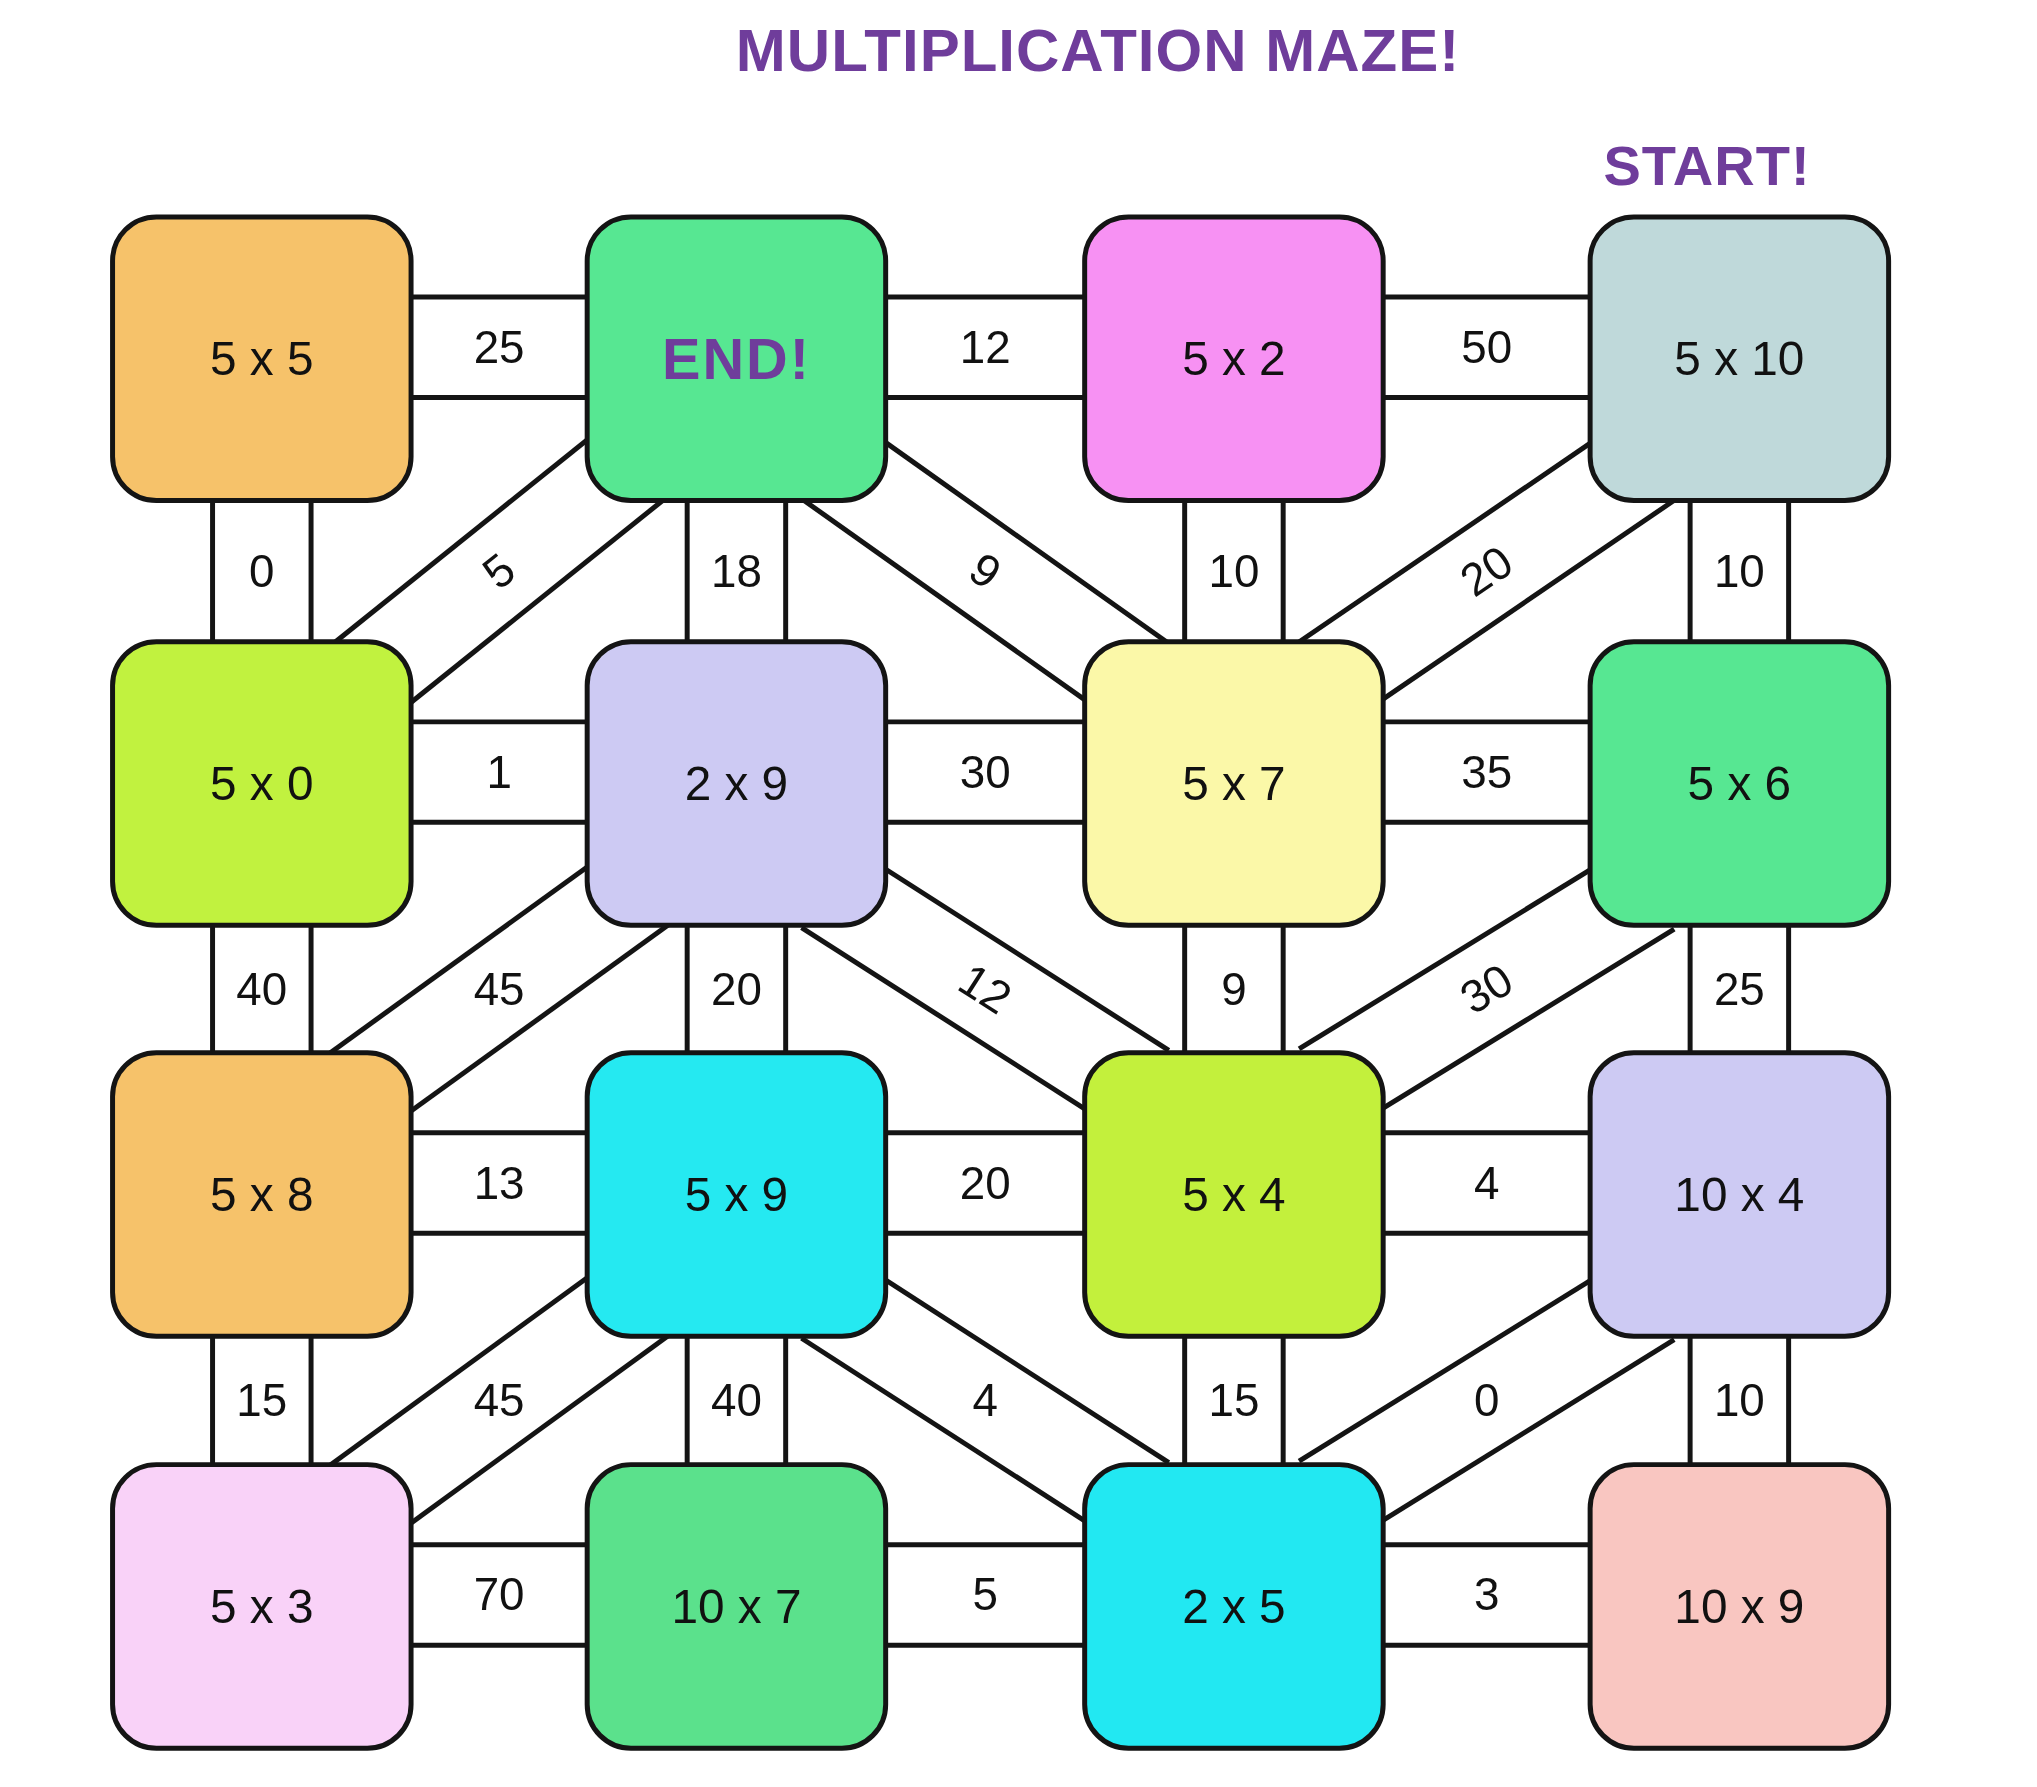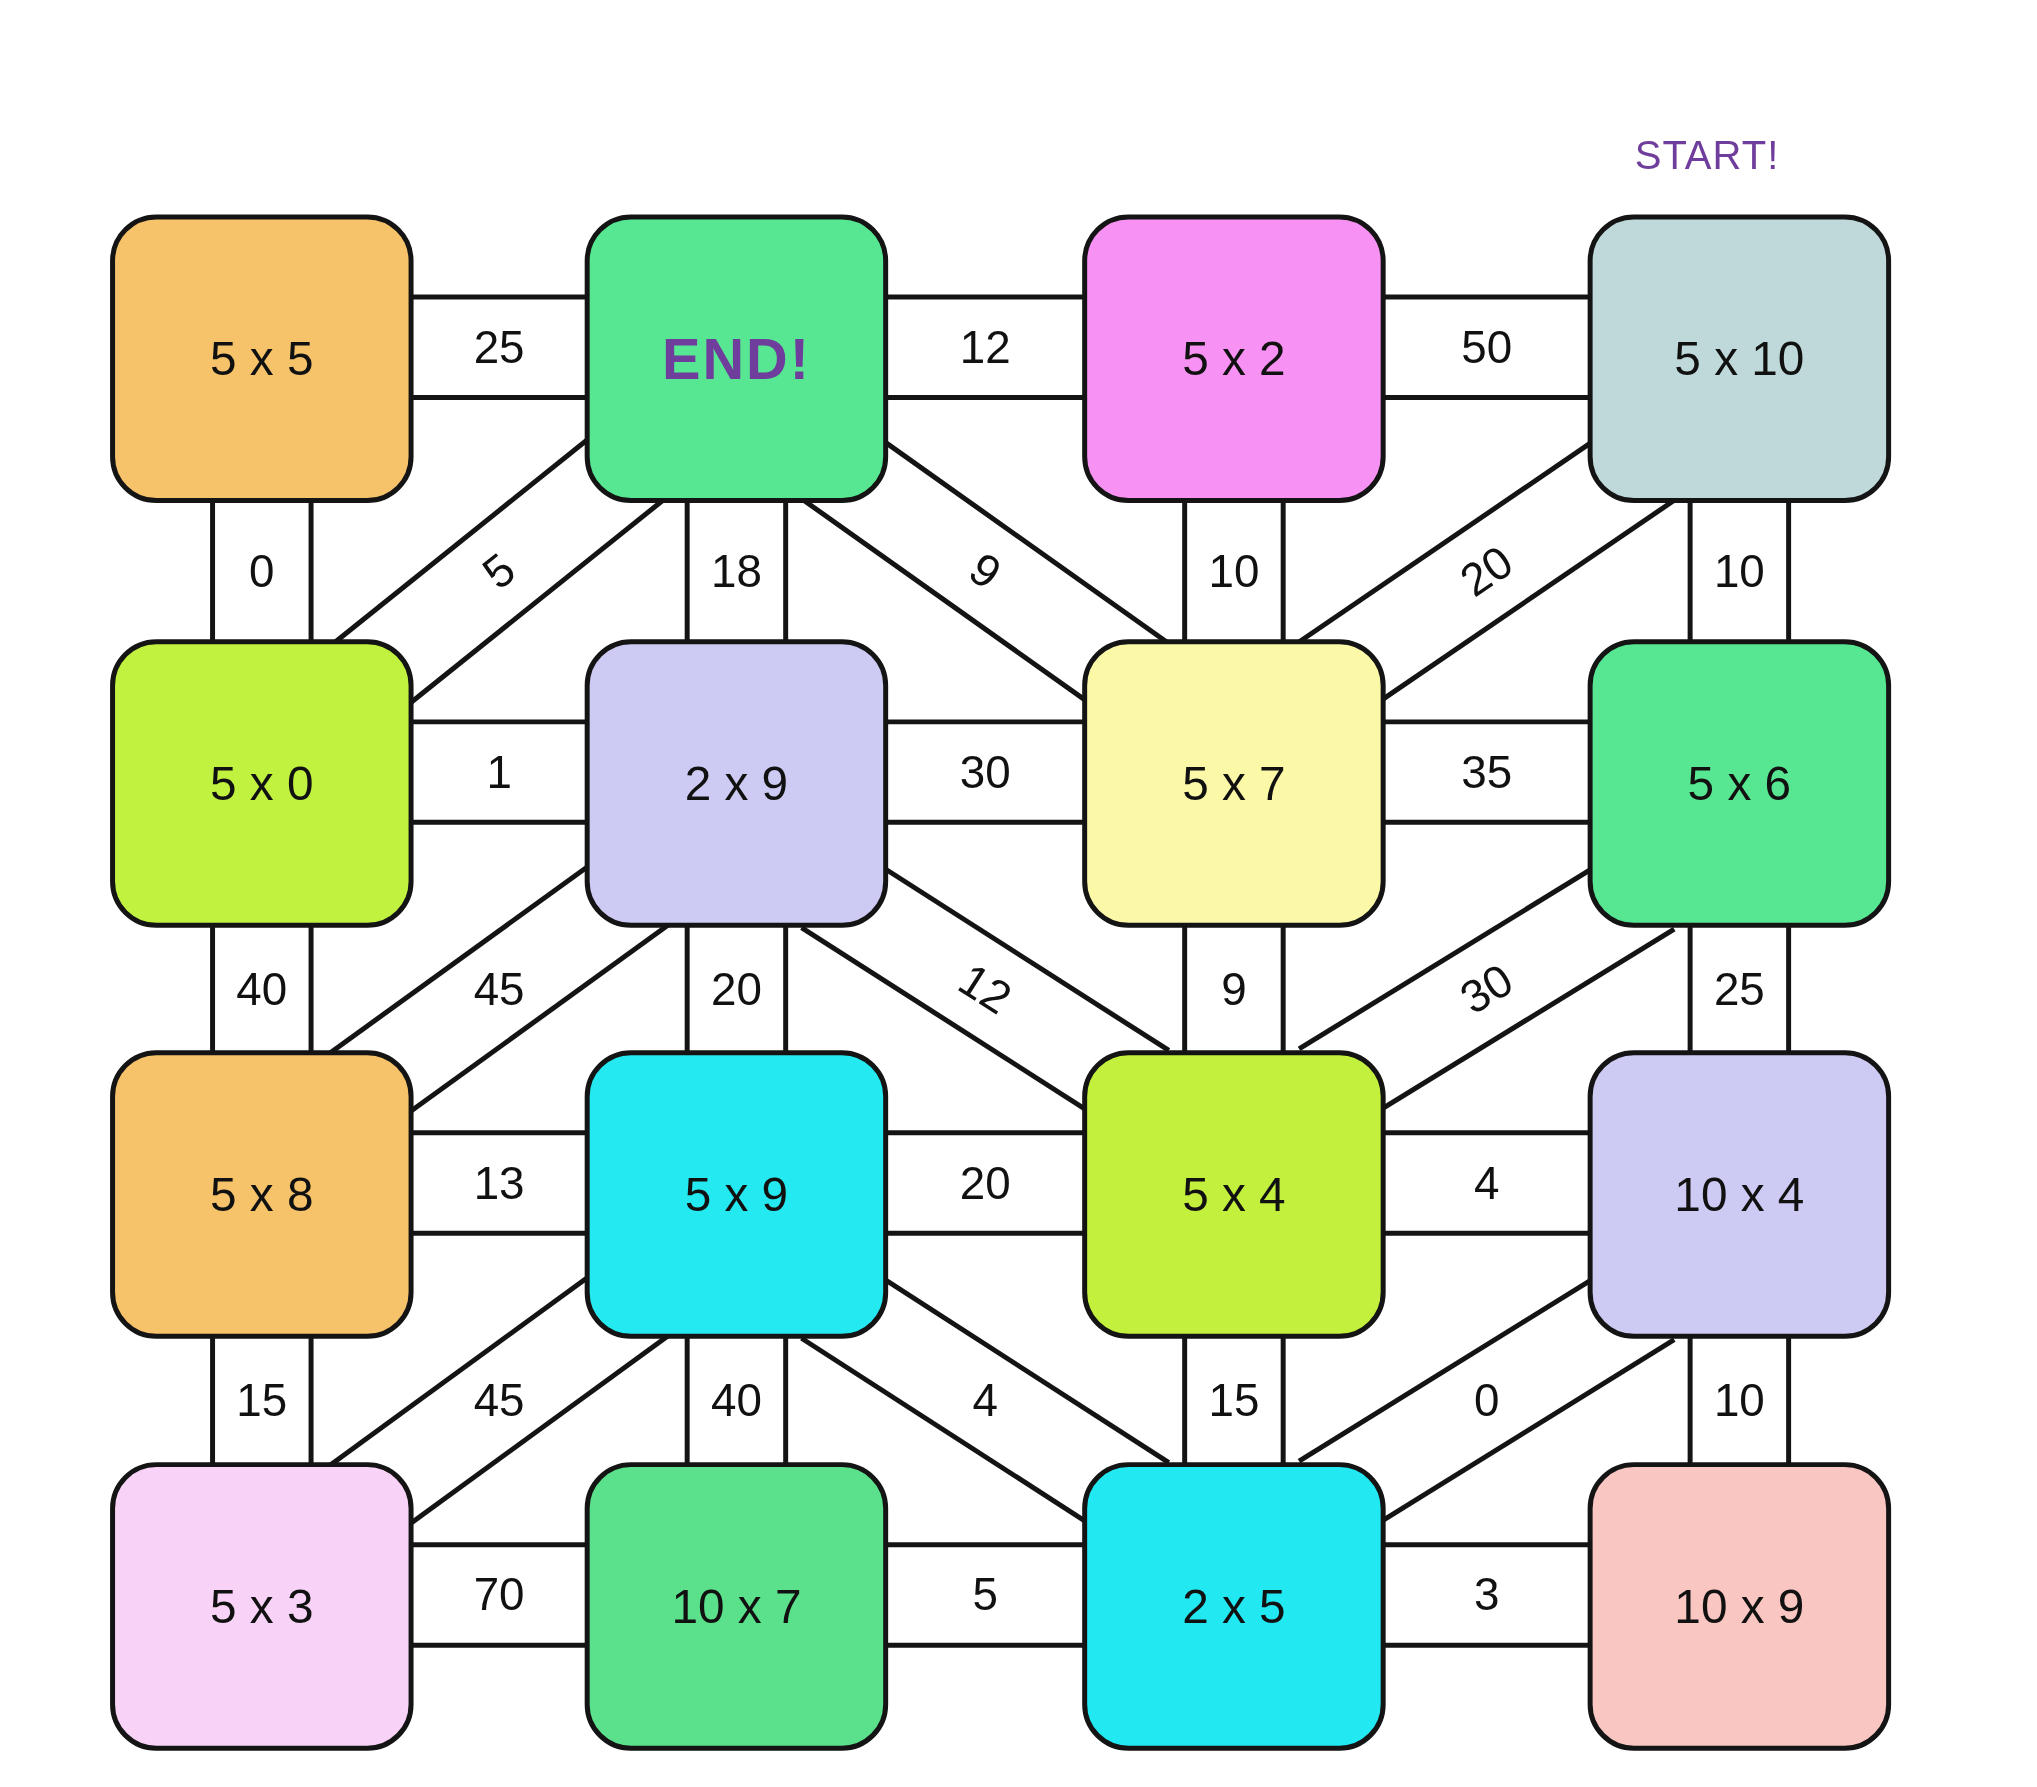--- a/index.html
+++ b/index.html
@@ -23,38 +23,39 @@
     font-size: 60px;
     font-weight: 800;
     letter-spacing: 1px;
     white-space: nowrap;
   }
   .start {
     position: absolute;
     top: 133px;
     left: 1707px;
     transform: translateX(-50%);
-    font-size: 40px;
-    font-weight: 400;
+    font-size: 56px;
+    font-weight: 700;
     letter-spacing: 1px;
     white-space: nowrap;
   }
   svg.maze {
     position: absolute;
     top: 0;
     left: 0;
   }
   svg text {
     font-family: "Liberation Sans", sans-serif;
   }
 </style>
 </head>
 <body>
 
 <div class="page">
+  <div class="title" style="color: rgb(111, 61, 155);">MULTIPLICATION MAZE!</div>
   <div class="start" style="color: rgb(111, 61, 155);">START!</div>
   <svg class="maze" id="maze-svg" width="2038" height="1787" viewBox="0 0 2048 1796">
       <g>
         <line x1="383" y1="349" x2="620" y2="349" stroke="#141414" stroke-width="106" stroke-linecap="butt"></line>
         <line x1="383" y1="349" x2="620" y2="349" stroke="#FFFFFF" stroke-width="96" stroke-linecap="butt"></line>
         <line x1="860" y1="349" x2="1120" y2="349" stroke="#141414" stroke-width="106" stroke-linecap="butt"></line>
         <line x1="860" y1="349" x2="1120" y2="349" stroke="#FFFFFF" stroke-width="96" stroke-linecap="butt"></line>
         <line x1="1360" y1="349" x2="1628" y2="349" stroke="#141414" stroke-width="106" stroke-linecap="butt"></line>
         <line x1="1360" y1="349" x2="1628" y2="349" stroke="#FFFFFF" stroke-width="96" stroke-linecap="butt"></line>
         <line x1="383" y1="776" x2="620" y2="776" stroke="#141414" stroke-width="106" stroke-linecap="butt"></line>

